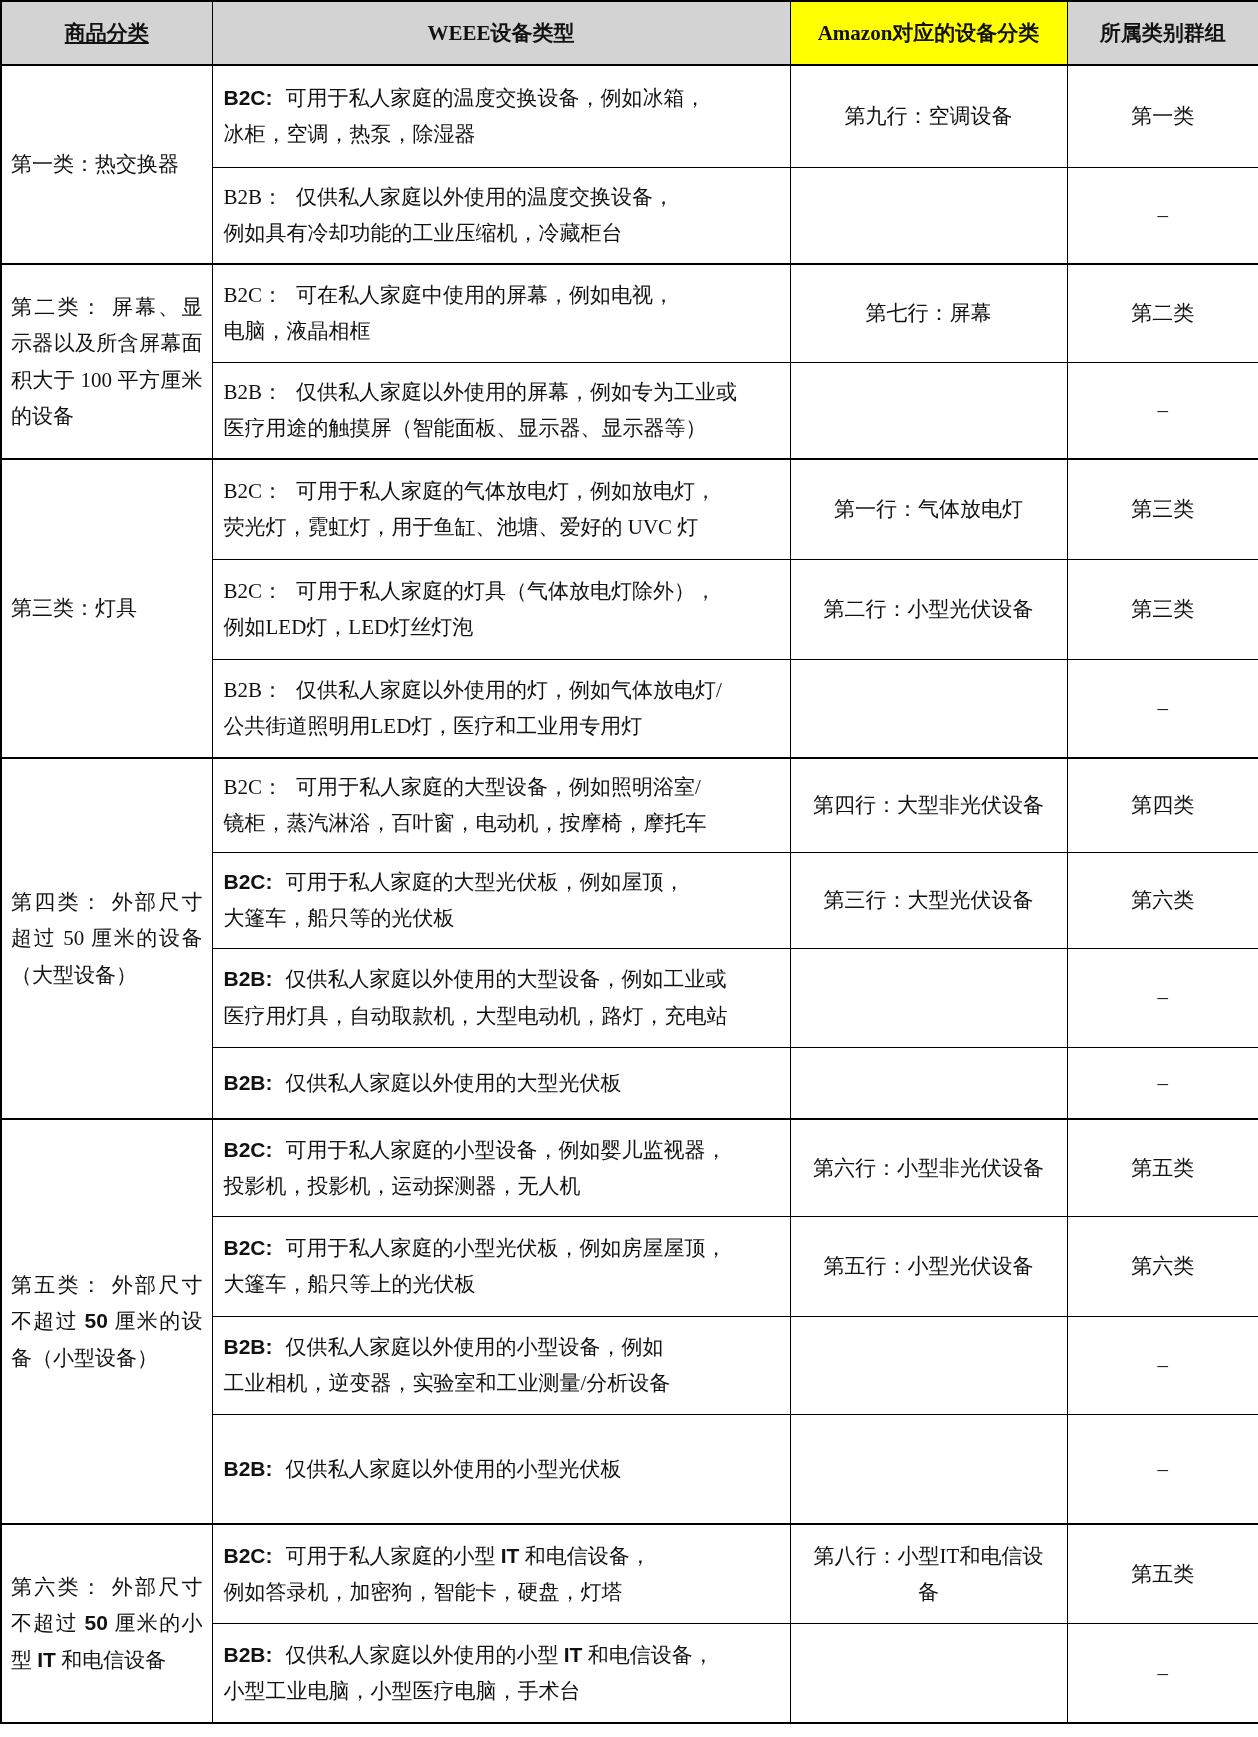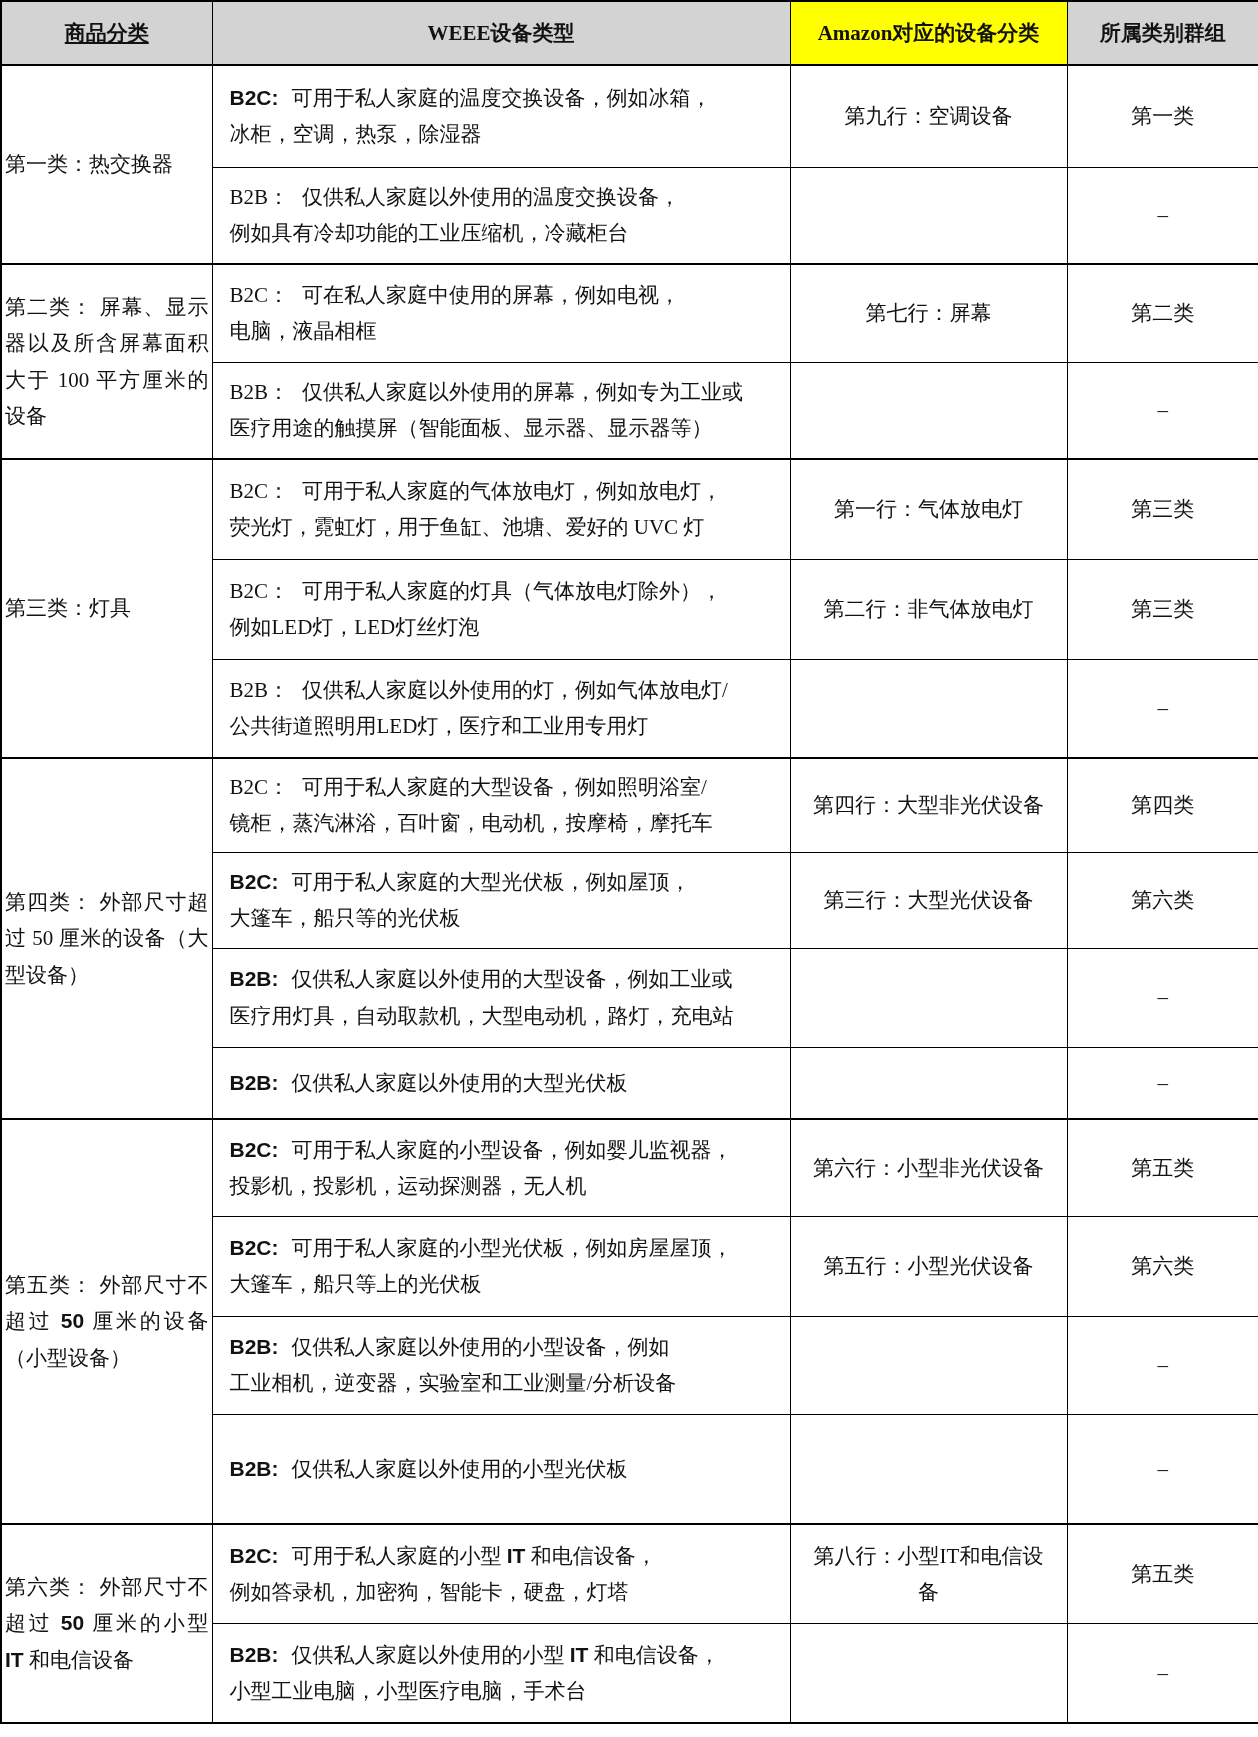--- a/index.html
+++ b/index.html
@@ -25,24 +25,24 @@
   thead tr{height:64px;}
   thead th{
     background:#d3d3d3;
     font-weight:bold;
     text-align:center;
     border-bottom:2px solid #000;
   }
   tr.group-start td{border-top:2px solid #000;}
   td.cat{
     text-align:justify;
-    padding:0 3px;
+    padding:0 9px;
   }
   td.type{
-    padding:0 17px;
+    padding:0 11px;
     white-space:pre-line;
     text-align:left;
   }
   td.amz{
     text-align:center;
     white-space:pre-line;
     padding:0 6px;
   }
   td.grp{text-align:center;}
   .pfx{margin-right:13px;}
@@ -99,21 +99,21 @@
       <tr class="group-start" style="height: 100px;">
         <td rowspan="3" class="cat">第三类：灯具</td>
         <td class="type"><span class="pfx">B2C：</span><span>可用于私人家庭的气体放电灯，例如放电灯，
 荧光灯，霓虹灯，用于鱼缸、池塘、爱好的 UVC 灯</span></td>
         <td class="amz">第一行：气体放电灯</td>
         <td class="grp">第三类</td>
       </tr>
       <tr style="height: 100px;">
         <td class="type"><span class="pfx">B2C：</span><span>可用于私人家庭的灯具（气体放电灯除外），
 例如LED灯，LED灯丝灯泡</span></td>
-        <td class="amz">第二行：非气体放电灯</td>
+        <td class="amz">第二行：小型光伏设备</td>
         <td class="grp">第三类</td>
       </tr>
       <tr style="height: 99px;">
         <td class="type"><span class="pfx">B2B：</span><span>仅供私人家庭以外使用的灯，例如气体放电灯/
 公共街道照明用LED灯，医疗和工业用专用灯</span></td>
         <td class="amz"></td>
         <td class="grp">–</td>
       </tr>
       <tr class="group-start" style="height: 94px;">
         <td rowspan="4" class="cat">第四类： 外部尺寸超过 50 厘米的设备（大型设备）</td>

